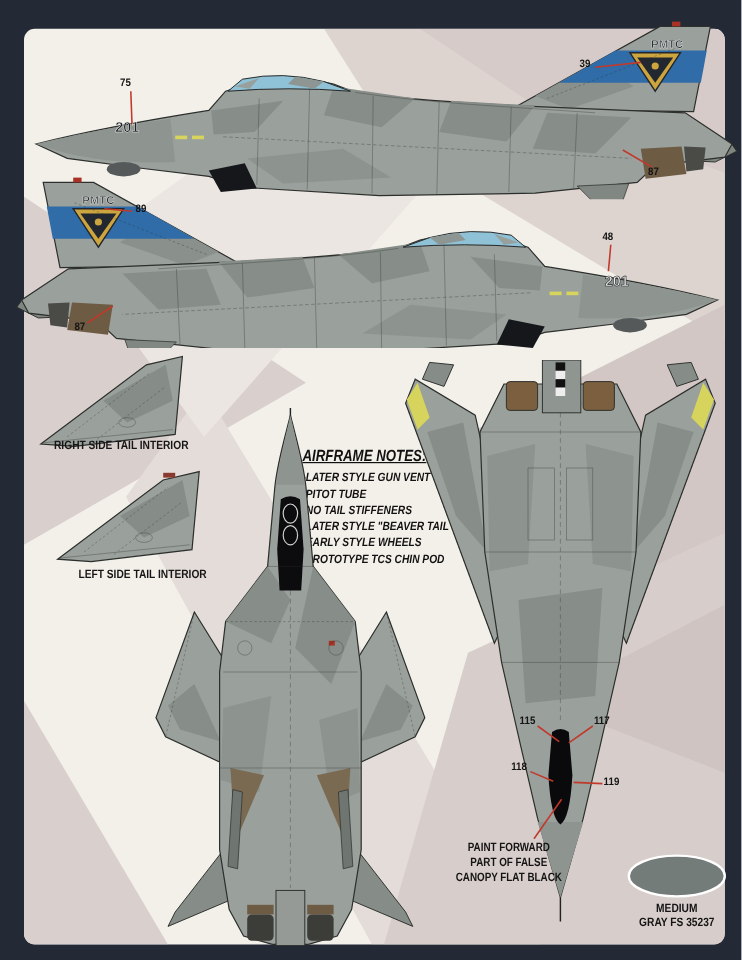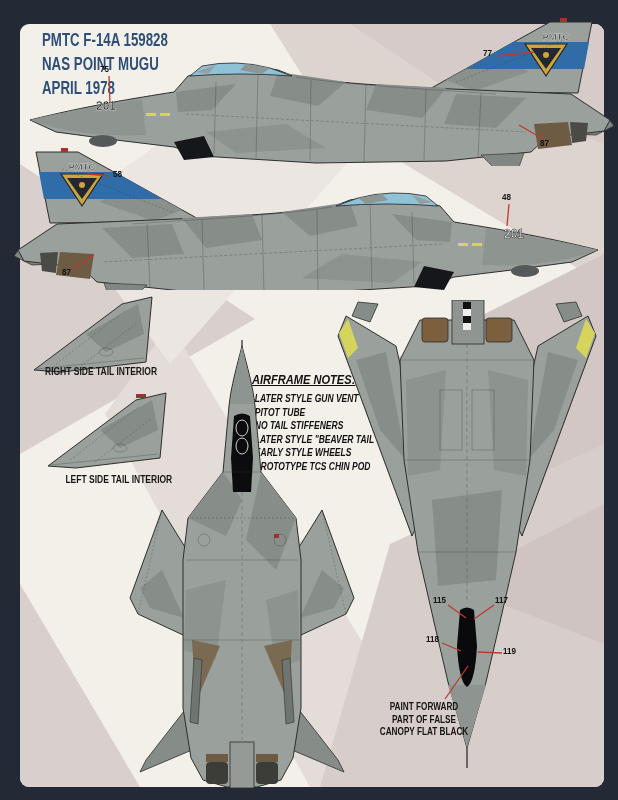--- a/index.html
+++ b/index.html
@@ -201,52 +201,56 @@
       <line x1="68" y1="160" x2="194" y2="160"></line>
         <line x1="82" y1="252" x2="180" y2="252"></line>
       <line x1="64" y1="60" x2="198" y2="60"></line>
         <line x1="76" y1="236" x2="2" y2="36" stroke-dasharray="2 2"></line>
       <line x1="186" y1="236" x2="260" y2="36" stroke-dasharray="2 2"></line>
       <rect x="104" y="90" width="22" height="60" fill="none"></rect>
         <rect x="136" y="90" width="22" height="60" fill="none"></rect>
     </g>
   </svg>
 
-  <div class="abs" style="left:42px;top:28px">
-    <div class="title">PMTC F-14A 159828</div>
-    <div class="title">NAS POINT MUGU</div>
-    <div class="title">APRIL 1978</div>
-  </div>
 
   <svg class="abs" style="left:0;top:0;pointer-events:none" width="618" height="800" viewBox="0 0 618 800">
     <g stroke="#c0392b" stroke-width="1.3">
       <line x1="109" y1="76" x2="110" y2="103"></line>
       <line x1="496" y1="56" x2="534" y2="52"></line>
       <line x1="543" y1="139" x2="519" y2="125"></line>
       <line x1="110" y1="176" x2="87" y2="174"></line>
       <line x1="509" y1="204" x2="507" y2="226"></line>
       <line x1="73" y1="269" x2="94" y2="255"></line>
       <line x1="448" y1="605" x2="466" y2="618"></line>
       <line x1="494" y1="605" x2="474" y2="619"></line>
       <line x1="442" y1="643" x2="461" y2="651"></line>
       <line x1="502" y1="653" x2="478" y2="652"></line>
       <line x1="445" y1="699" x2="468" y2="666"></line>
     </g>
   </svg>
 
   <div class="abs callout" style="left:100px;top:64px">75</div>
-  <div class="abs callout" style="left:483px;top:48px">77</div>
+  <div class="abs callout" style="left:483px;top:48px">39</div>
   <div class="abs callout" style="left:540px;top:138px">87</div>
-  <div class="abs callout" style="left:113px;top:169px">58</div>
+  <div class="abs callout" style="left:113px;top:169px">89</div>
   <div class="abs callout" style="left:502px;top:192px">48</div>
   <div class="abs callout" style="left:62px;top:267px">87</div>
   <div class="abs callout" style="left:433px;top:595px">115</div>
   <div class="abs callout" style="left:495px;top:595px">117</div>
   <div class="abs callout" style="left:426px;top:634px">118</div>
   <div class="abs callout" style="left:503px;top:646px">119</div>
 
   <div class="abs paint-note" style="left:364px;top:701px;width:120px">
     <div>PAINT FORWARD</div>
     <div>PART OF FALSE</div>
     <div>CANOPY FLAT BLACK</div>
   </div>
 
+  <div class="abs" style="left:518px;top:710px;width:92px">
+    <svg width="92" height="40" viewBox="0 0 92 40">
+      <ellipse cx="46" cy="20" rx="40" ry="17" stroke="#ffffff" stroke-width="2" fill="#747c7a"></ellipse>
+    </svg>
+    <div class="swatch-label" style="margin-top:2px">
+      <div>MEDIUM</div>
+      <div>GRAY FS 35237</div>
+    </div>
+  </div>
 </div>
 
 </body></html>

